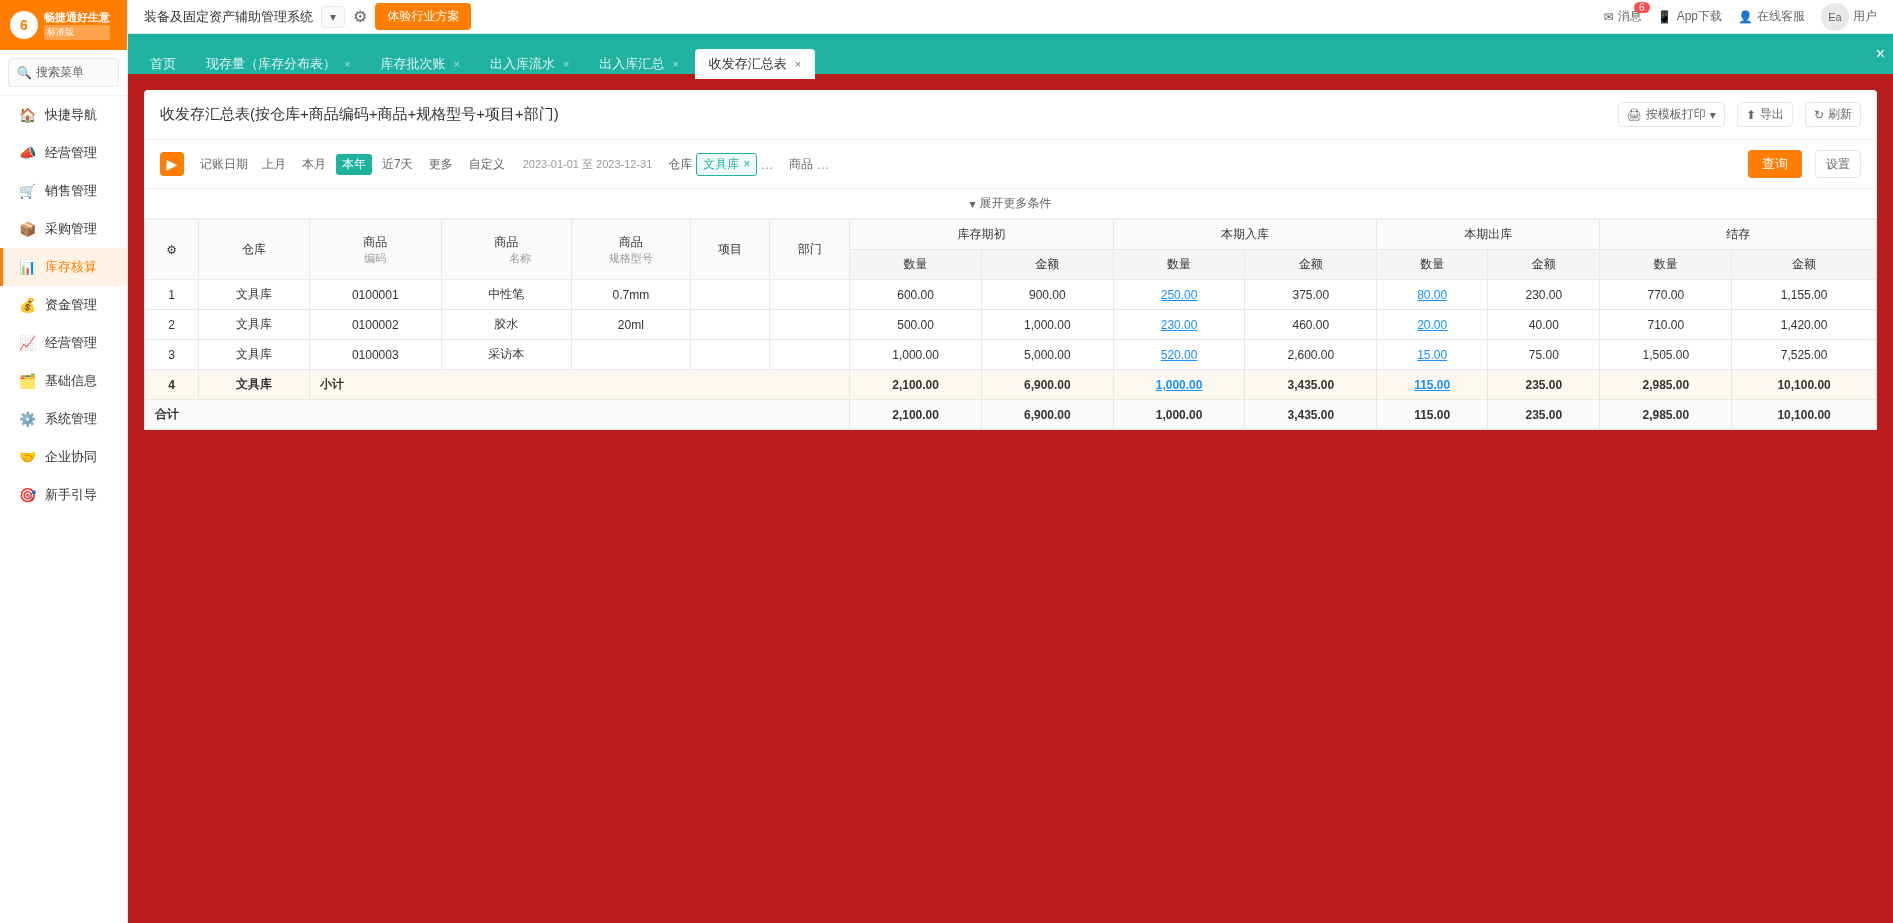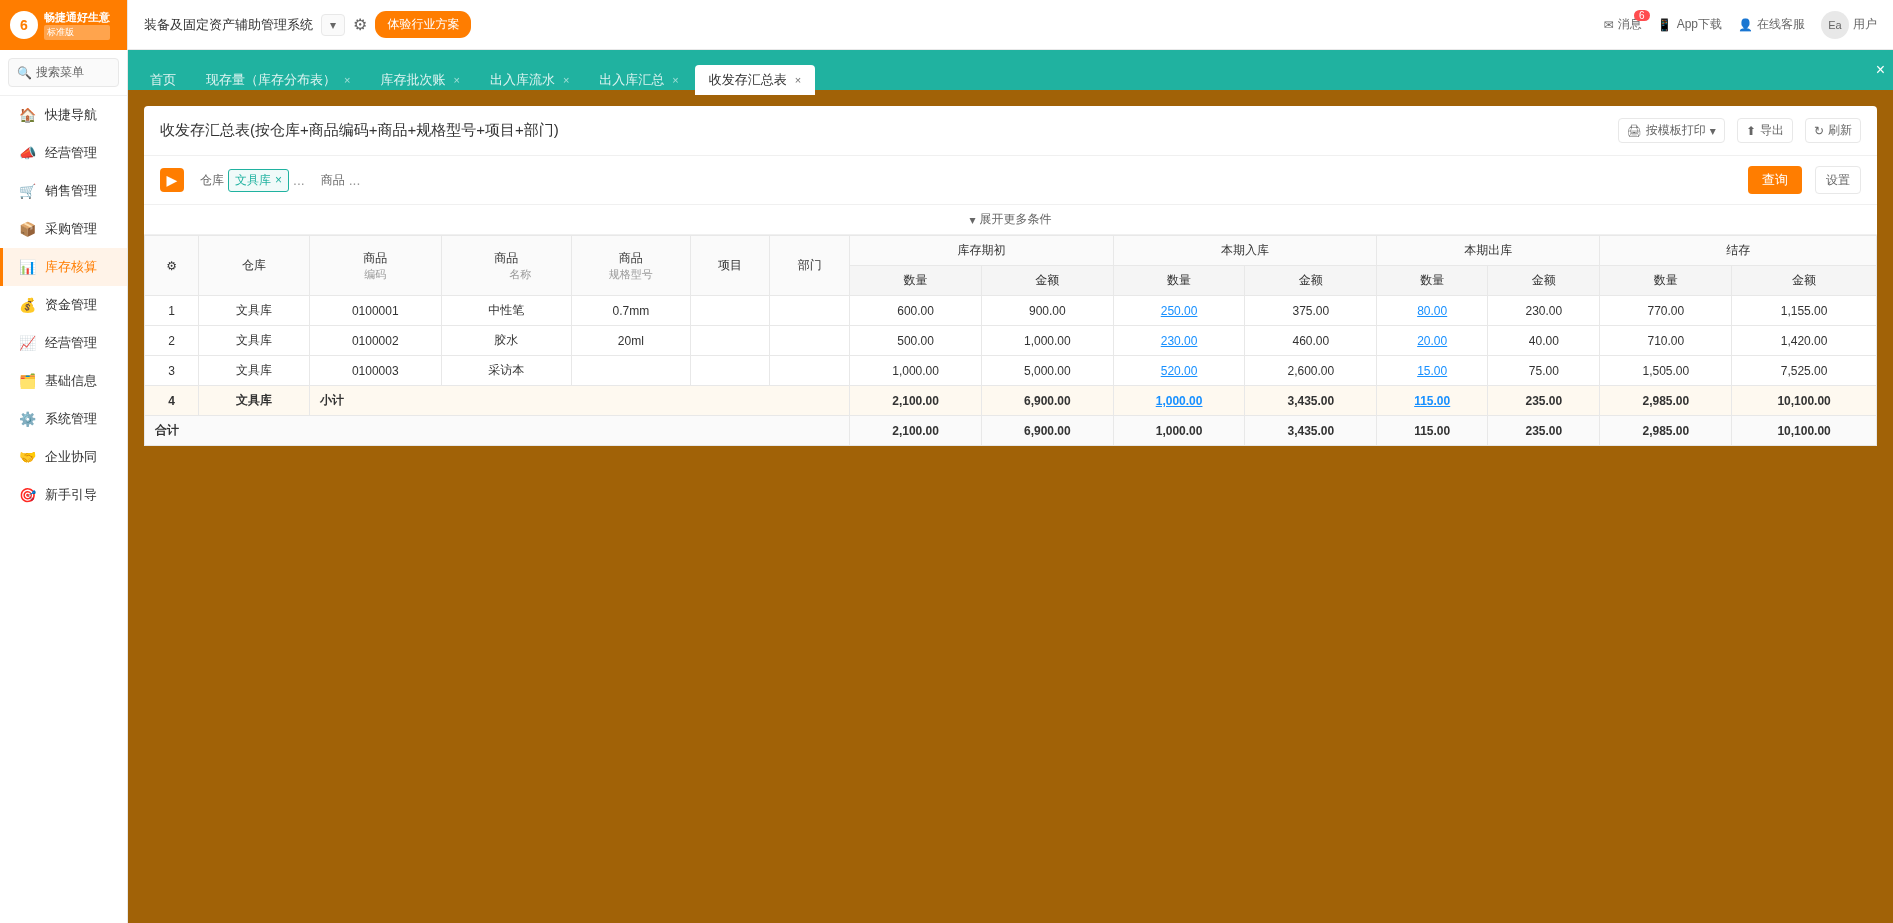--- a/index.html
+++ b/index.html
@@ -14,40 +14,40 @@
     .sidebar-search-btn { width: 100%; display: flex; align-items: center; gap: 4px; padding: 5px 8px; border: 1px solid #e8e8e8; border-radius: 4px; background: #fafafa; cursor: pointer; color: #666; font-size: 12px; }
     .sidebar-nav { flex: 1; overflow-y: auto; }
     .nav-item { display: flex; align-items: center; gap: 8px; padding: 10px 16px; cursor: pointer; color: #333; font-size: 13px; border-left: 3px solid transparent; }
     .nav-item.active { background: #fff3e8; color: #ff7d00; border-left-color: #ff7d00; font-weight: 500; }
     .nav-item .nav-icon { font-size: 14px; width: 18px; text-align: center; }
 
     
     .main { flex: 1; display: flex; flex-direction: column; overflow: hidden; }
 
     
-    .topbar { height: 50px; background: #fff; border-bottom: 1px solid #e8e8e8; display: flex; align-items: center; justify-content: space-between; padding: 0 16px; flex-shrink: 0; }
+    .topbar { height: 34px; background: #fff; border-bottom: 1px solid #e8e8e8; display: flex; align-items: center; justify-content: space-between; padding: 0 16px; flex-shrink: 0; }
     .topbar-left { display: flex; align-items: center; gap: 8px; }
     .topbar-system { color: #333; font-size: 13px; }
     .topbar-select { border: 1px solid #e8e8e8; border-radius: 4px; padding: 3px 8px; font-size: 12px; color: #666; background: #fafafa; display: flex; align-items: center; gap: 4px; cursor: pointer; }
     .topbar-gear { color: #666; cursor: pointer; font-size: 16px; }
-    .topbar-trial { background: #ff7d00; color: #fff; padding: 5px 12px; border-radius: 11px; font-size: 12px; cursor: pointer; border: none; }
+    .topbar-trial { background: #ff7d00; color: #fff; padding: 5px 12px; border-radius: 4px; font-size: 12px; cursor: pointer; border: none; }
     .topbar-right { display: flex; align-items: center; gap: 16px; }
     .topbar-icon-btn { display: flex; align-items: center; gap: 4px; color: #666; font-size: 12px; cursor: pointer; position: relative; }
     .badge { position: absolute; top: -6px; right: -8px; background: #ff4d4f; color: #fff; border-radius: 8px; padding: 0 4px; font-size: 10px; min-width: 16px; text-align: center; }
     .user-avatar { width: 28px; height: 28px; border-radius: 50%; background: #e8e8e8; display: flex; align-items: center; justify-content: center; font-size: 11px; color: #666; }
 
     
     .tabbar { height: 40px; background: #20b2a0; display: flex; align-items: center; padding: 0 8px; gap: 2px; flex-shrink: 0; position: relative; }
     .tab-item { display: flex; align-items: center; gap: 6px; padding: 6px 14px; border-radius: 4px 4px 0 0; font-size: 13px; cursor: pointer; color: rgba(255,255,255,0.85); background: transparent; white-space: nowrap; margin-top: 19px; }
     .tab-item.active { background: #fff; color: #333; font-weight: 500; }
     .tab-close { font-size: 11px; margin-left: 2px; opacity: 0.7; }
     .tabbar-close-all { position: absolute; right: 8px; color: #fff; cursor: pointer; font-size: 16px; }
 
     
-    .content { flex: 1; overflow-y: auto; background: #a16207; padding: 16px; }
+    .content { flex: 1; overflow-y: auto; background: #b91c1c; padding: 16px; }
 
     
     .page-header { background: #fff; padding: 12px 16px; border-radius: 4px 4px 0 0; display: flex; align-items: center; justify-content: space-between; border-bottom: 1px solid #f0f0f0; }
     .page-title { font-size: 15px; font-weight: 500; color: #333; }
     .page-actions { display: flex; align-items: center; gap: 12px; }
     .btn-action { display: flex; align-items: center; gap: 4px; color: #666; font-size: 12px; cursor: pointer; padding: 3px 8px; border: 1px solid #e8e8e8; border-radius: 4px; background: #fff; }
 
     
     .filter-bar { background: #fff; padding: 10px 16px; border-bottom: 1px solid #f0f0f0; display: flex; align-items: center; gap: 16px; flex-wrap: wrap; }
     .filter-toggle { width: 24px; height: 24px; background: #ff7d00; color: #fff; border-radius: 4px; display: flex; align-items: center; justify-content: center; cursor: pointer; font-size: 14px; flex-shrink: 0; }
@@ -221,20 +221,32 @@
         </div>
         <div class="btn-action">
           <span>↻</span>
           <span>刷新</span>
         </div>
       </div>
     </div>
 
     <div class="filter-bar">
       <div class="filter-toggle">▶</div>
+      <div class="filter-group">
+        <span class="filter-label">记账日期</span>
+        <div class="filter-date-btns">
+          <button class="date-btn">上月</button>
+          <button class="date-btn">本月</button>
+          <button class="date-btn active">本年</button>
+          <button class="date-btn">近7天</button>
+          <button class="date-btn">更多</button>
+          <button class="date-btn">自定义</button>
+        </div>
+        <span class="filter-date-range">2023-01-01 至 2023-12-31</span>
+      </div>
       <div class="filter-warehouse">
         <span class="filter-label">仓库</span>
         <div class="warehouse-tag">
           <span>文具库</span>
           <span class="remove">×</span>
         </div>
         <span class="filter-more">...</span>
       </div>
       <div class="filter-goods">
         <span class="filter-label">商品</span>

